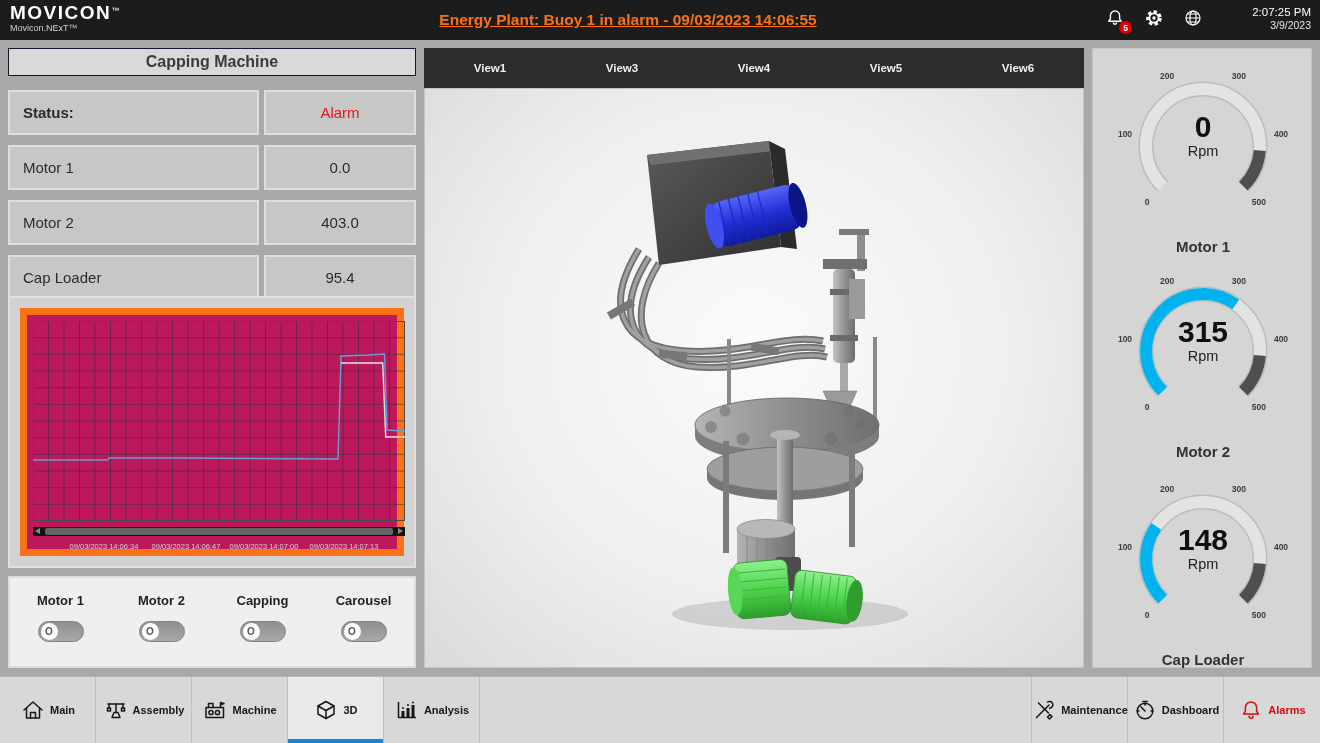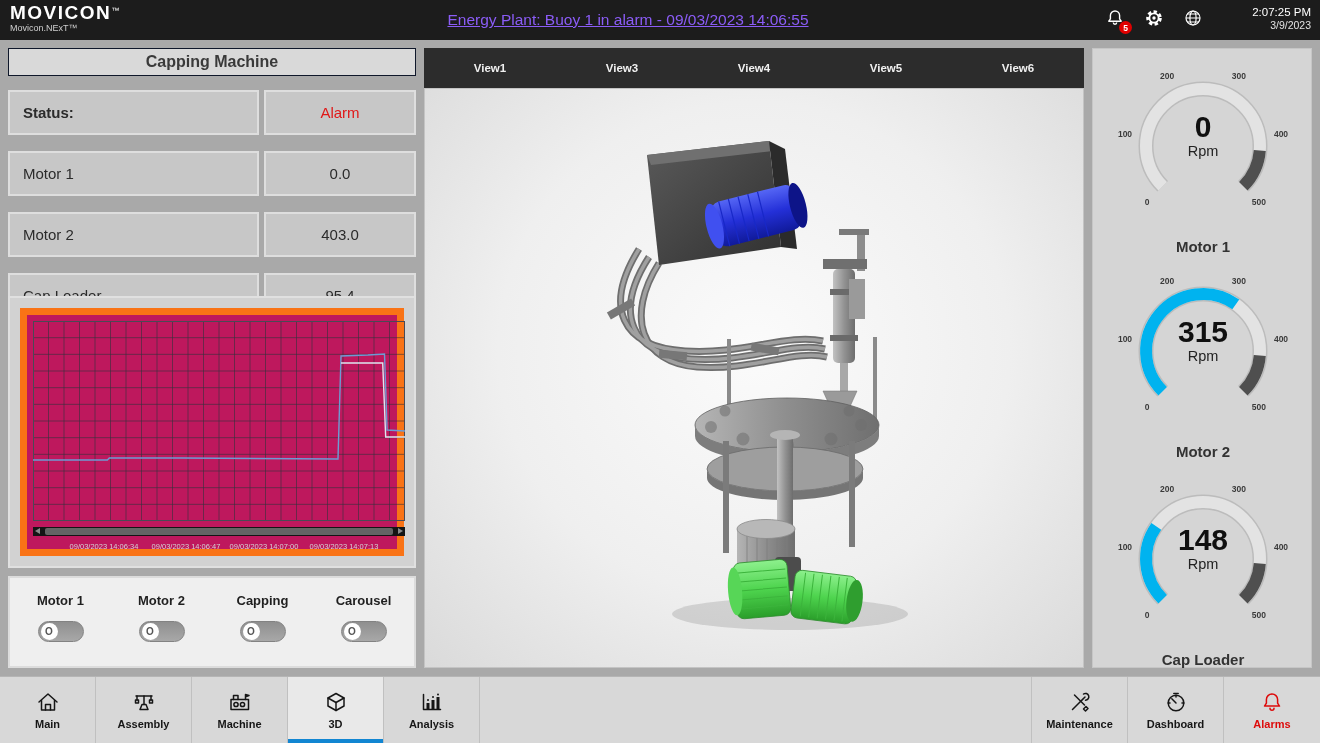--- a/index.html
+++ b/index.html
@@ -7,36 +7,36 @@
   body{font-family:"Liberation Sans",sans-serif;background:#a9a9a9}
   .stage{position:relative;width:1320px;height:743px}
 
   
   .topbar{position:absolute;top:0;left:0;width:1320px;height:40px;background:#1c1c1c;color:#fff}
   .logo{position:absolute;left:10px;top:3px;line-height:1}
   .logo-main{font-size:19px;font-weight:bold;letter-spacing:1.5px}
   .logo-tm{font-size:8px;vertical-align:super}
   .logo-sub{font-size:9px;color:#cfcfcf;margin-top:2px}
   .alarm-banner{position:absolute;left:628px;top:0;height:40px;transform:translateX(-50%);
-    display:flex;align-items:center;color:#8b5cf6;font-weight:normal;font-size:15.5px;
+    display:flex;align-items:center;color:#f97316;font-weight:bold;font-size:15.5px;
     text-decoration:underline;white-space:nowrap;cursor:pointer}
   .topbar-icons{position:absolute;left:1104px;top:0;height:40px;display:flex;align-items:center;gap:17px}
   .tb-icon{position:relative;width:22px;height:22px;display:flex;align-items:center;justify-content:center;cursor:pointer}
   .badge{position:absolute;right:-6px;bottom:-3px;width:13px;height:13px;border-radius:50%;
     background:#e00000;color:#fff;font-size:8.5px;font-weight:bold;display:flex;align-items:center;justify-content:center}
   .clock{position:absolute;right:9px;top:5px;text-align:right;line-height:1.25}
   .clock-time{font-size:11.5px}
   .clock-date{font-size:10.5px;color:#e2e2e2}
 
   
   .panel-title{position:absolute;left:8px;top:48px;width:408px;height:28px;background:#d9d9d9;
     border:1px solid #0f172a;display:flex;align-items:center;justify-content:center;
     font-size:16px;font-weight:600;color:#3a3a3a}
   .status-table{position:absolute;left:8px;top:90px;width:408px}
-  .status-row{display:flex;gap:5px;margin-bottom:16px;height:45px}
+  .status-row{display:flex;gap:5px;margin-bottom:10px;height:45px}
   .cell{background:#c7c7c7;border:2px solid #dedede;display:flex;align-items:center;font-size:15px;color:#2b2b2b}
   .cell.lbl{width:251px;padding-left:13px}
   .cell.val{flex:1;justify-content:center}
   .status-row.first .cell.lbl{font-weight:bold}
   .value-alarm{color:#e01818;font-weight:normal}
 
   .trend-panel{position:absolute;left:8px;top:296px;width:408px;height:272px;background:#d2d2d2;border:2px solid #e0e0e0}
   .trend-box{position:absolute;left:10px;top:10px;width:384px;height:248px;background:#be185d;border:7px solid #f97316}
   .trend-plot{position:absolute;left:6px;top:6px;width:372px;height:200px}
   .trend-scrollbar{position:absolute;left:6px;top:212px;width:372px;height:9px;background:#141414;cursor:pointer}
@@ -70,21 +70,21 @@
   .gauge-widget{position:relative;width:180px;height:170px;margin:0 auto}
   .gauge-widget svg{position:absolute;left:0;top:0;width:180px;height:170px}
   .gauge-center{position:absolute;left:0;top:50px;width:100%;text-align:center}
   .gauge-value{font-size:30px;font-weight:bold;color:#101010;line-height:32px}
   .gauge-unit{font-size:14.5px;color:#222}
   .gauge-name{font-size:15px;font-weight:600;color:#333;margin-top:7px}
 
   
   .bottom-nav{position:absolute;left:0;top:676px;width:1320px;height:67px;background:#d8d8d8;
     border-top:1px solid #b5b5b5;display:flex}
-  .nav-item{width:96px;height:100%;display:flex;flex-direction:column;align-items:center;justify-content:center;
+  .nav-item{width:96px;height:100%;display:flex;flex-direction:row;align-items:center;justify-content:center;
     gap:4px;border-right:1px solid #c0c0c0;color:#161616;position:relative;cursor:pointer}
   .nav-item:last-child{border-right:none}
   .nav-spacer{flex:1;border-right:1px solid #c0c0c0}
   .nav-item.active{background:#e9e9e9}
   .nav-item.active::after{content:"";position:absolute;left:0;bottom:0;width:100%;height:4px;background:#1286d2}
   .nav-label{font-size:11px;font-weight:bold}
   .nav-item.alarm{color:#dd0a0a}
   .nav-item svg{display:block}
 </style>
 </head>

